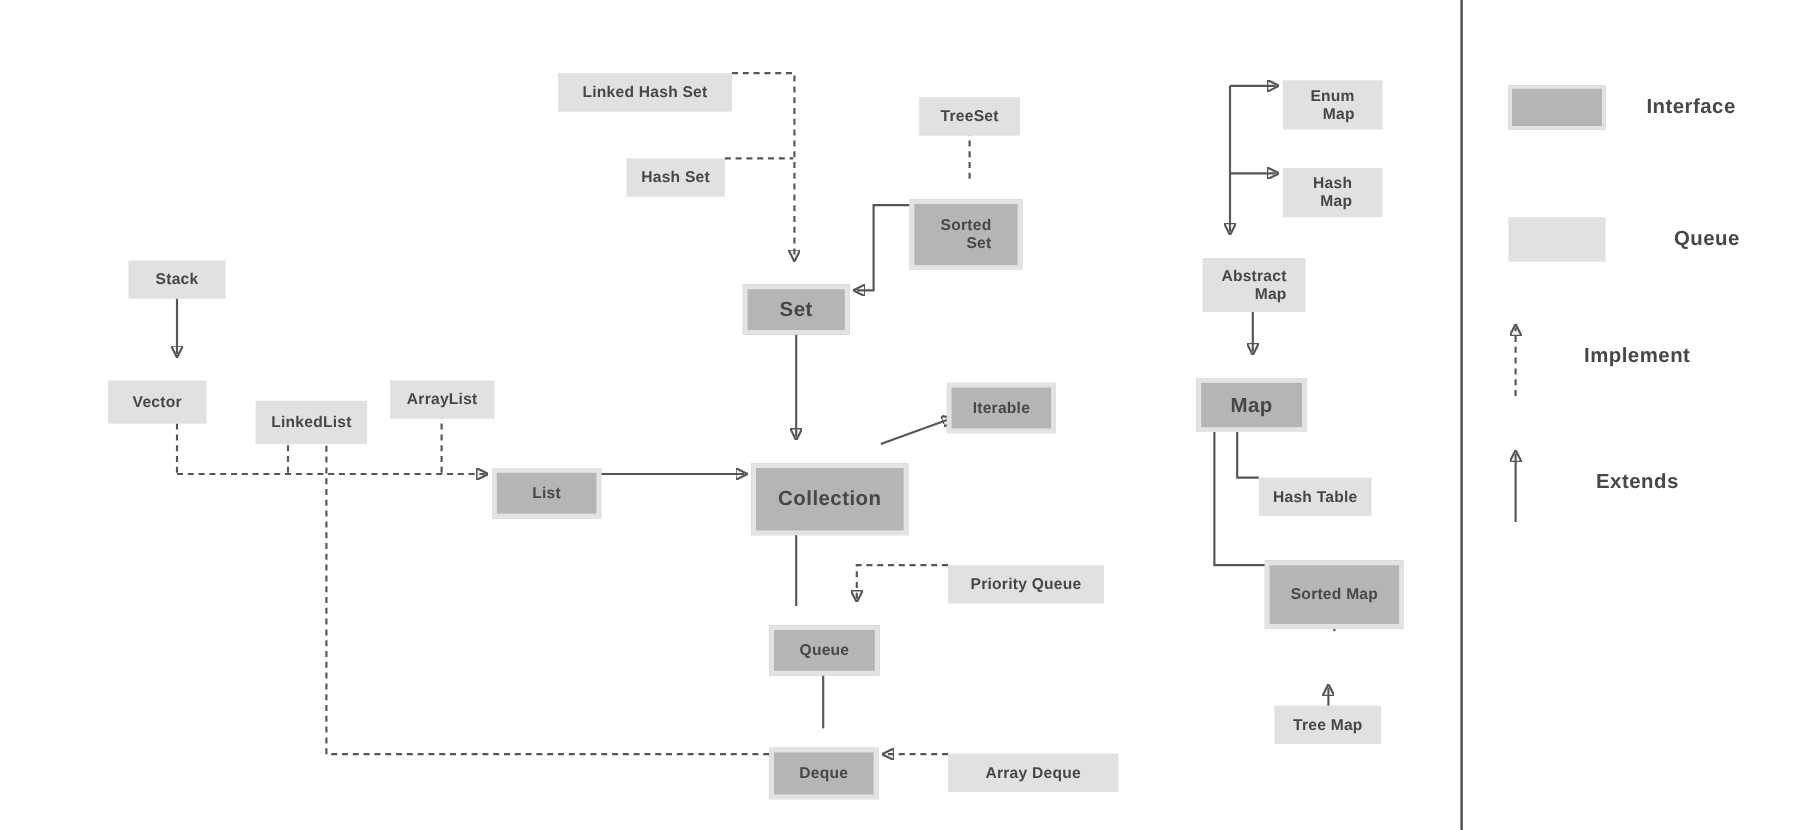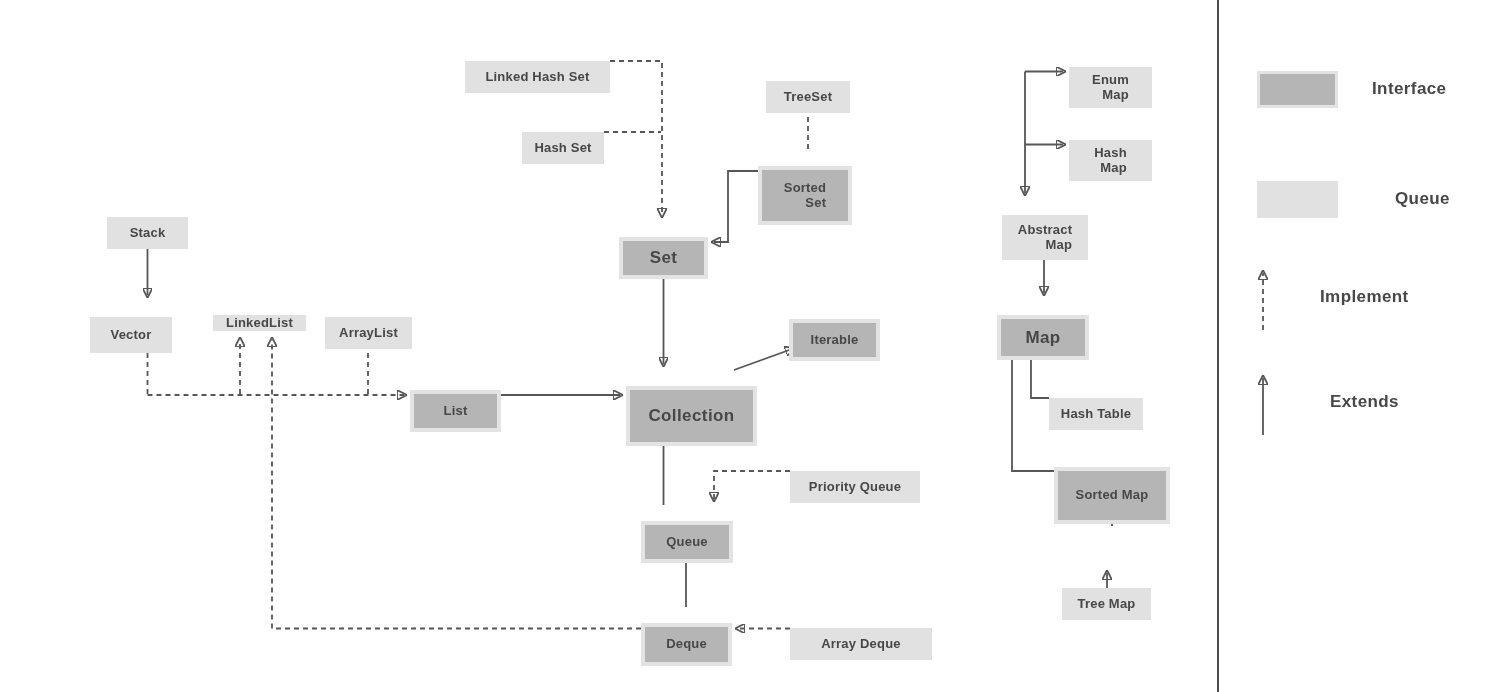--- a/index.html
+++ b/index.html
@@ -81,21 +81,21 @@
   </svg>
 
   <div class="node cls" style="left:465px;top:45px;width:145px;height:32px">Linked Hash Set</div>
   <div class="node cls" style="left:766px;top:65px;width:84px;height:32px">TreeSet</div>
   <div class="node cls" style="left:522px;top:116px;width:82px;height:32px">Hash Set</div>
   <div class="node iface" style="left:758px;top:150px;width:94px;height:59px">Sorted
 Set</div>
   <div class="node cls" style="left:107px;top:201px;width:81px;height:32px">Stack</div>
   <div class="node iface big" style="left:619px;top:221px;width:89px;height:42px">Set</div>
   <div class="node cls" style="left:90px;top:301px;width:82px;height:36px">Vector</div>
-  <div class="node cls" style="left:213px;top:299px;width:93px;height:16px">LinkedList</div>
+  <div class="node cls" style="left:213px;top:318px;width:93px;height:36px">LinkedList</div>
   <div class="node cls" style="left:325px;top:301px;width:87px;height:32px">ArrayList</div>
   <div class="node iface" style="left:789px;top:303px;width:91px;height:42px">Iterable</div>
   <div class="node iface" style="left:410px;top:374px;width:91px;height:42px">List</div>
   <div class="node iface big" style="left:626px;top:370px;width:131px;height:60px">Collection</div>
   <div class="node cls" style="left:790px;top:455px;width:130px;height:32px">Priority Queue</div>
   <div class="node iface" style="left:641px;top:505px;width:92px;height:42px">Queue</div>
   <div class="node iface" style="left:641px;top:607px;width:91px;height:43px">Deque</div>
   <div class="node cls" style="left:790px;top:612px;width:142px;height:32px">Array Deque</div>
   <div class="node cls" style="left:1069px;top:51px;width:83px;height:41px">Enum
 Map</div>

